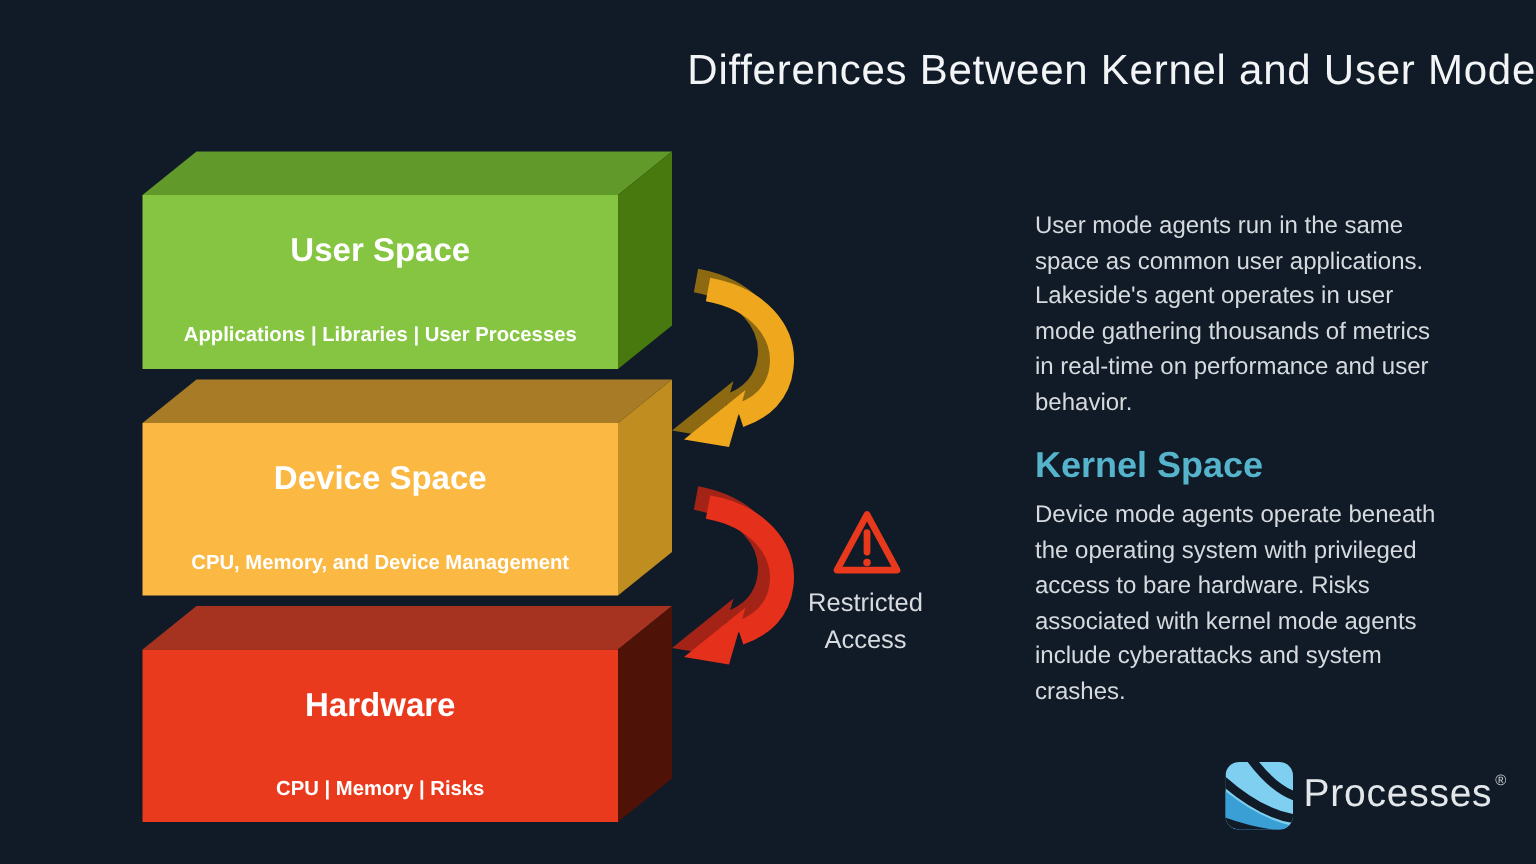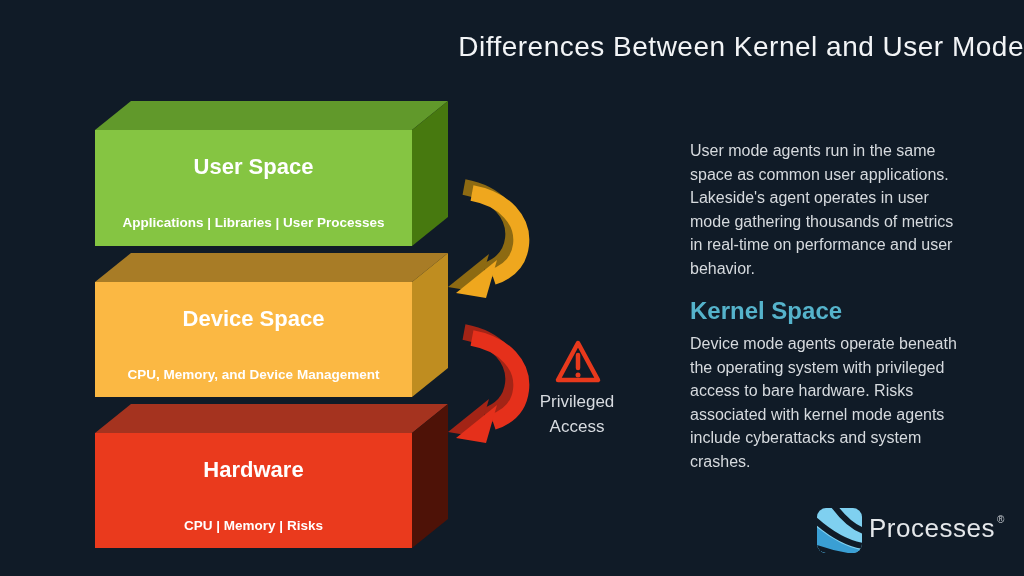--- a/index.html
+++ b/index.html
@@ -112,21 +112,21 @@
   </div>
   <div class="block-label bl-kernel">
     <h2>Device Space</h2>
     <div class="sub">CPU, Memory, and Device Management</div>
   </div>
   <div class="block-label bl-hw">
     <h2>Hardware</h2>
     <div class="sub">CPU | Memory | Risks</div>
   </div>
 
-  <div class="connector-label cl-privileged">Privileged
+  <div class="connector-label cl-privileged">Restricted
 Access</div>
 
   <div class="sidebar">
     <section>
       <p>User mode agents run in the same
 space as common user applications.
 Lakeside's agent operates in user
 mode gathering thousands of metrics
 in real-time on performance and user
 behavior.</p>

